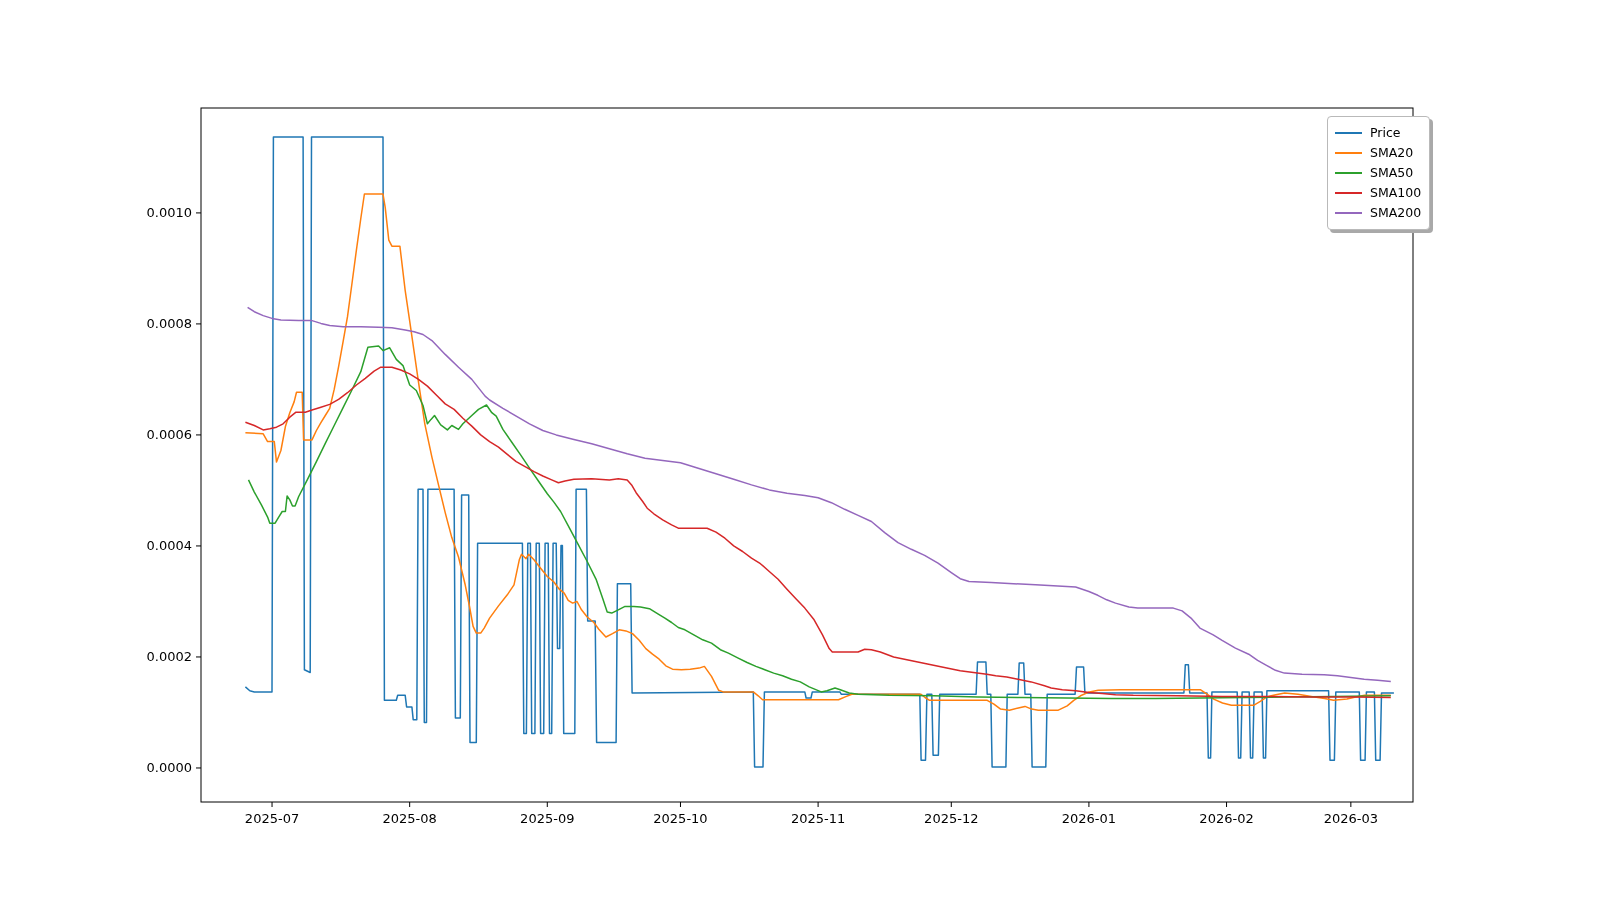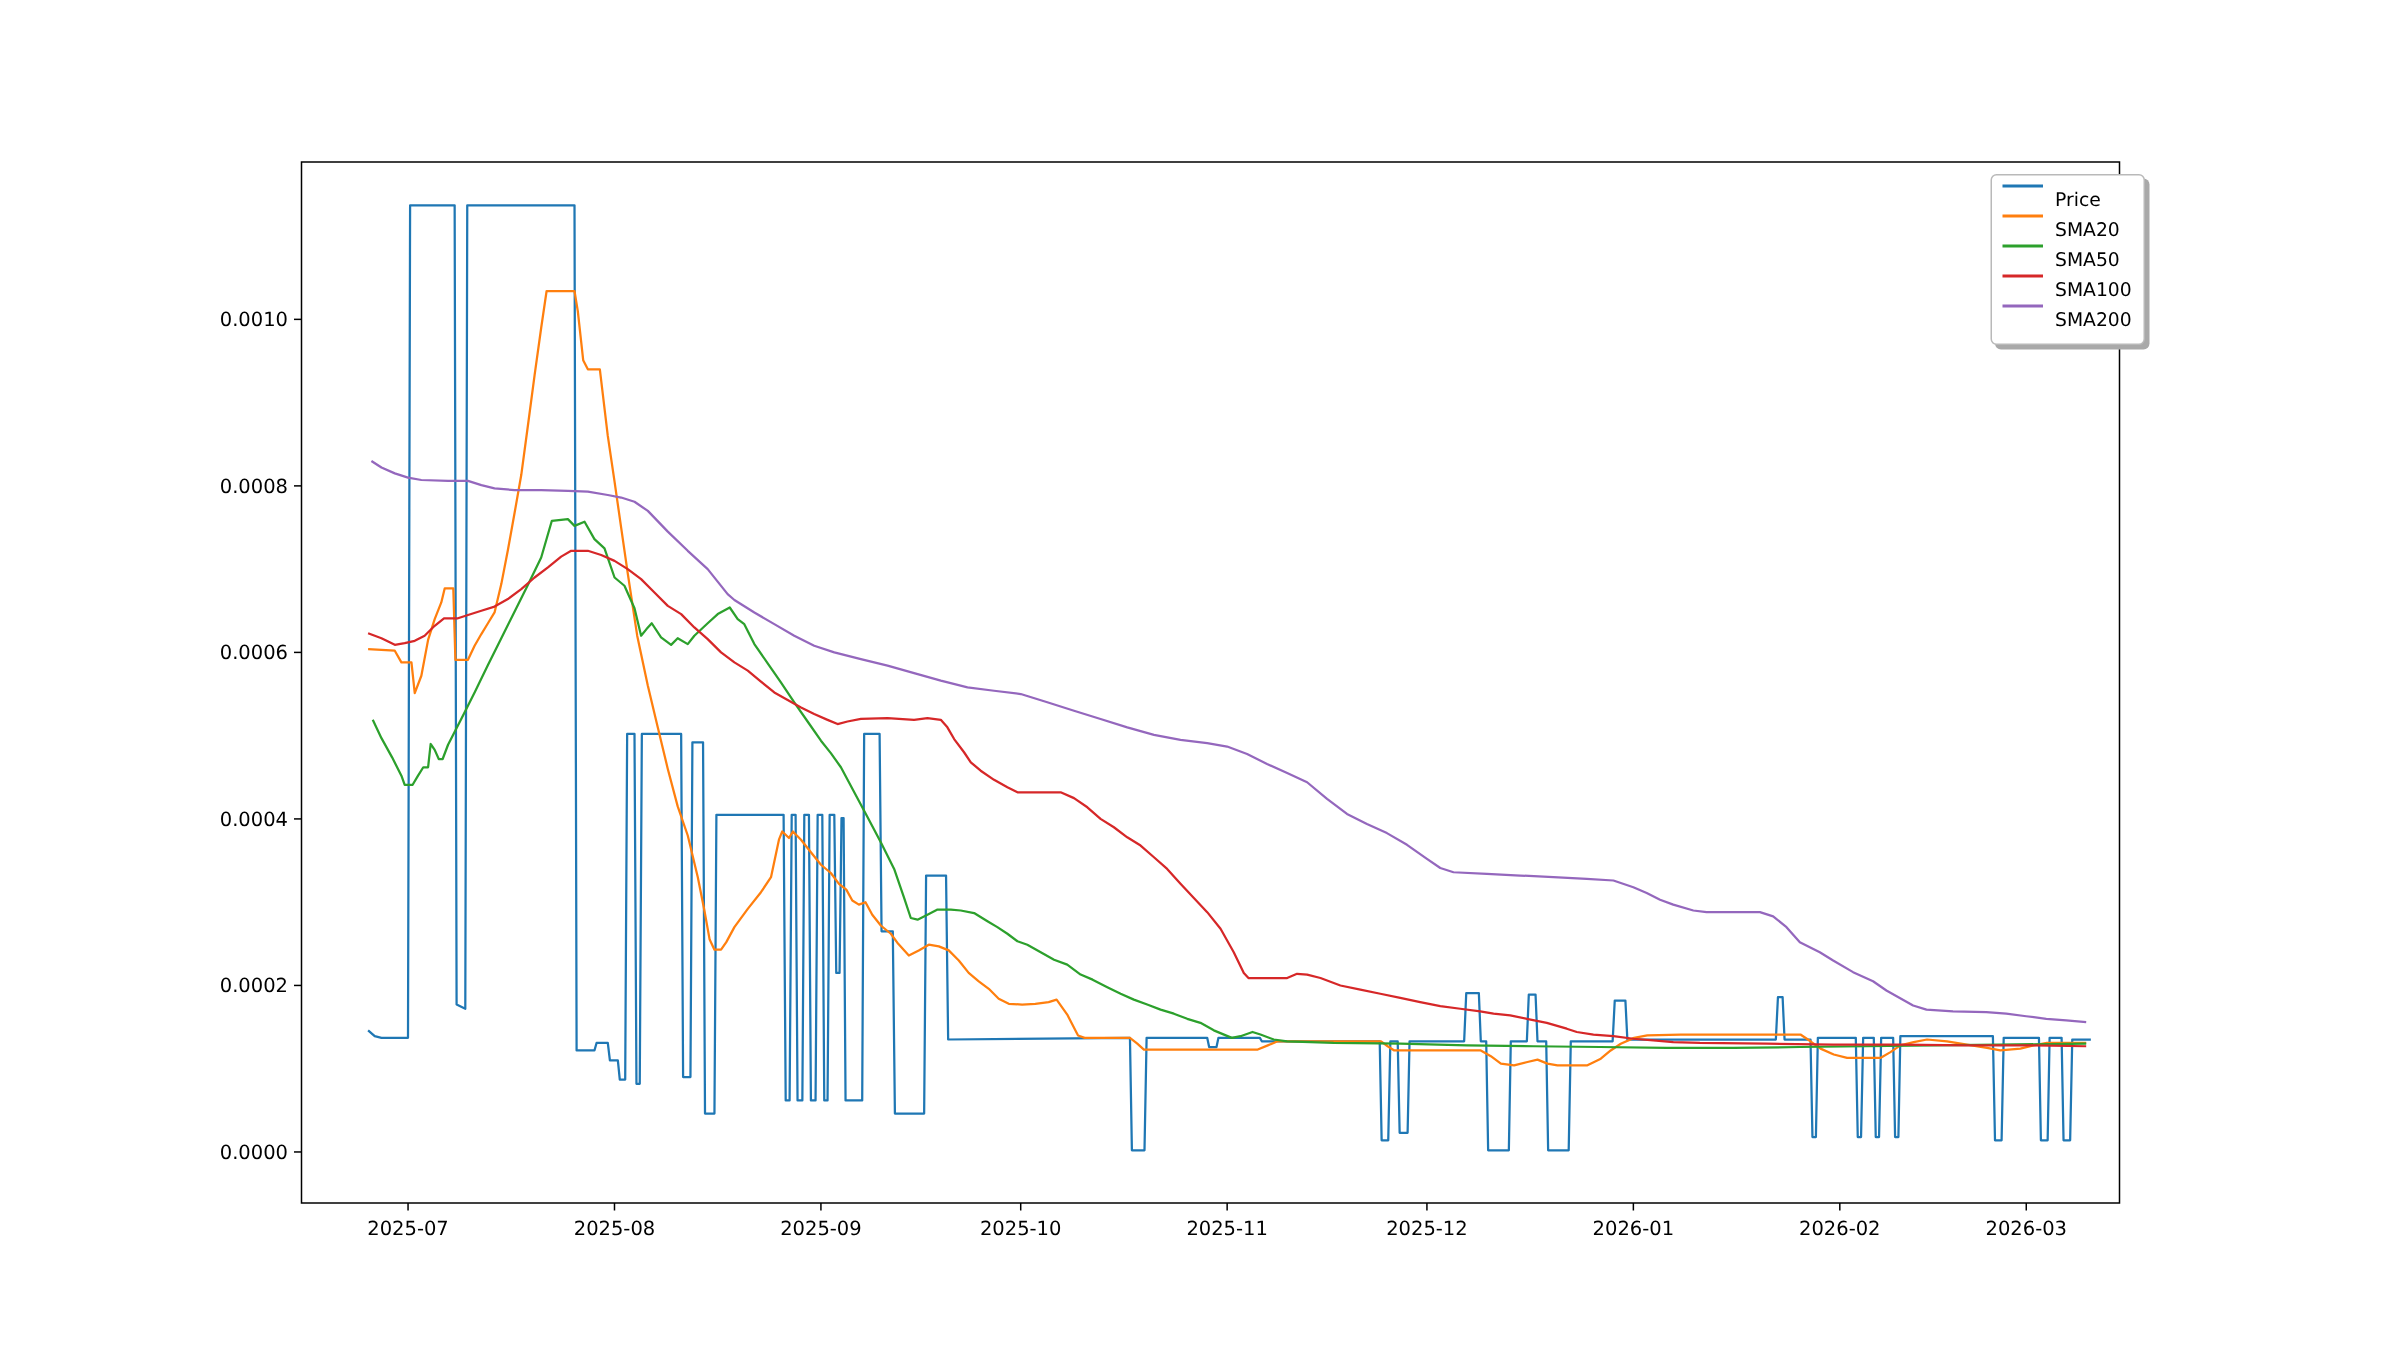--- a/index.html
+++ b/index.html
@@ -3,21 +3,21 @@
 <meta charset="utf-8">
 <style>
   html,body{margin:0;padding:0;background:#ffffff;width:1600px;height:900px;overflow:hidden;
             font-family:"DejaVu Sans", sans-serif;}
   #figure{position:relative;width:1600px;height:900px;background:#ffffff;}
   #chart-svg{position:absolute;left:0;top:0;}
   .ticklabel{font-family:"DejaVu Sans", sans-serif;font-size:13px;fill:#000000;}
   #legend{position:absolute;left:1327px;top:116px;background:#ffffff;
           border:1px solid #b9b9b9;border-radius:4px;padding:6px 8px 6px 7px;
           box-shadow:3px 3px 0 #a9a9a9;z-index:5;}
-  .legend-row{display:flex;align-items:flex-start;height:20px;white-space:nowrap;}
+  .legend-row{display:flex;align-items:center;height:20px;white-space:nowrap;}
   .legend-swatch{display:inline-block;width:27px;height:2px;margin-right:8px;flex:0 0 auto;}
   .legend-label{font-size:12.5px;color:#000000;line-height:20px;}
 </style>
 </head>
 <body>
 
 <div id="figure">
   <svg id="chart-svg" width="1600" height="900" viewBox="0 0 1600 900">
       <rect x="201" y="108" width="1212" height="694" fill="#ffffff" stroke="#000000" stroke-width="1"></rect>
       <line x1="272.032967032967" y1="802" x2="272.032967032967" y2="807" stroke="#000000" stroke-width="1"></line>

